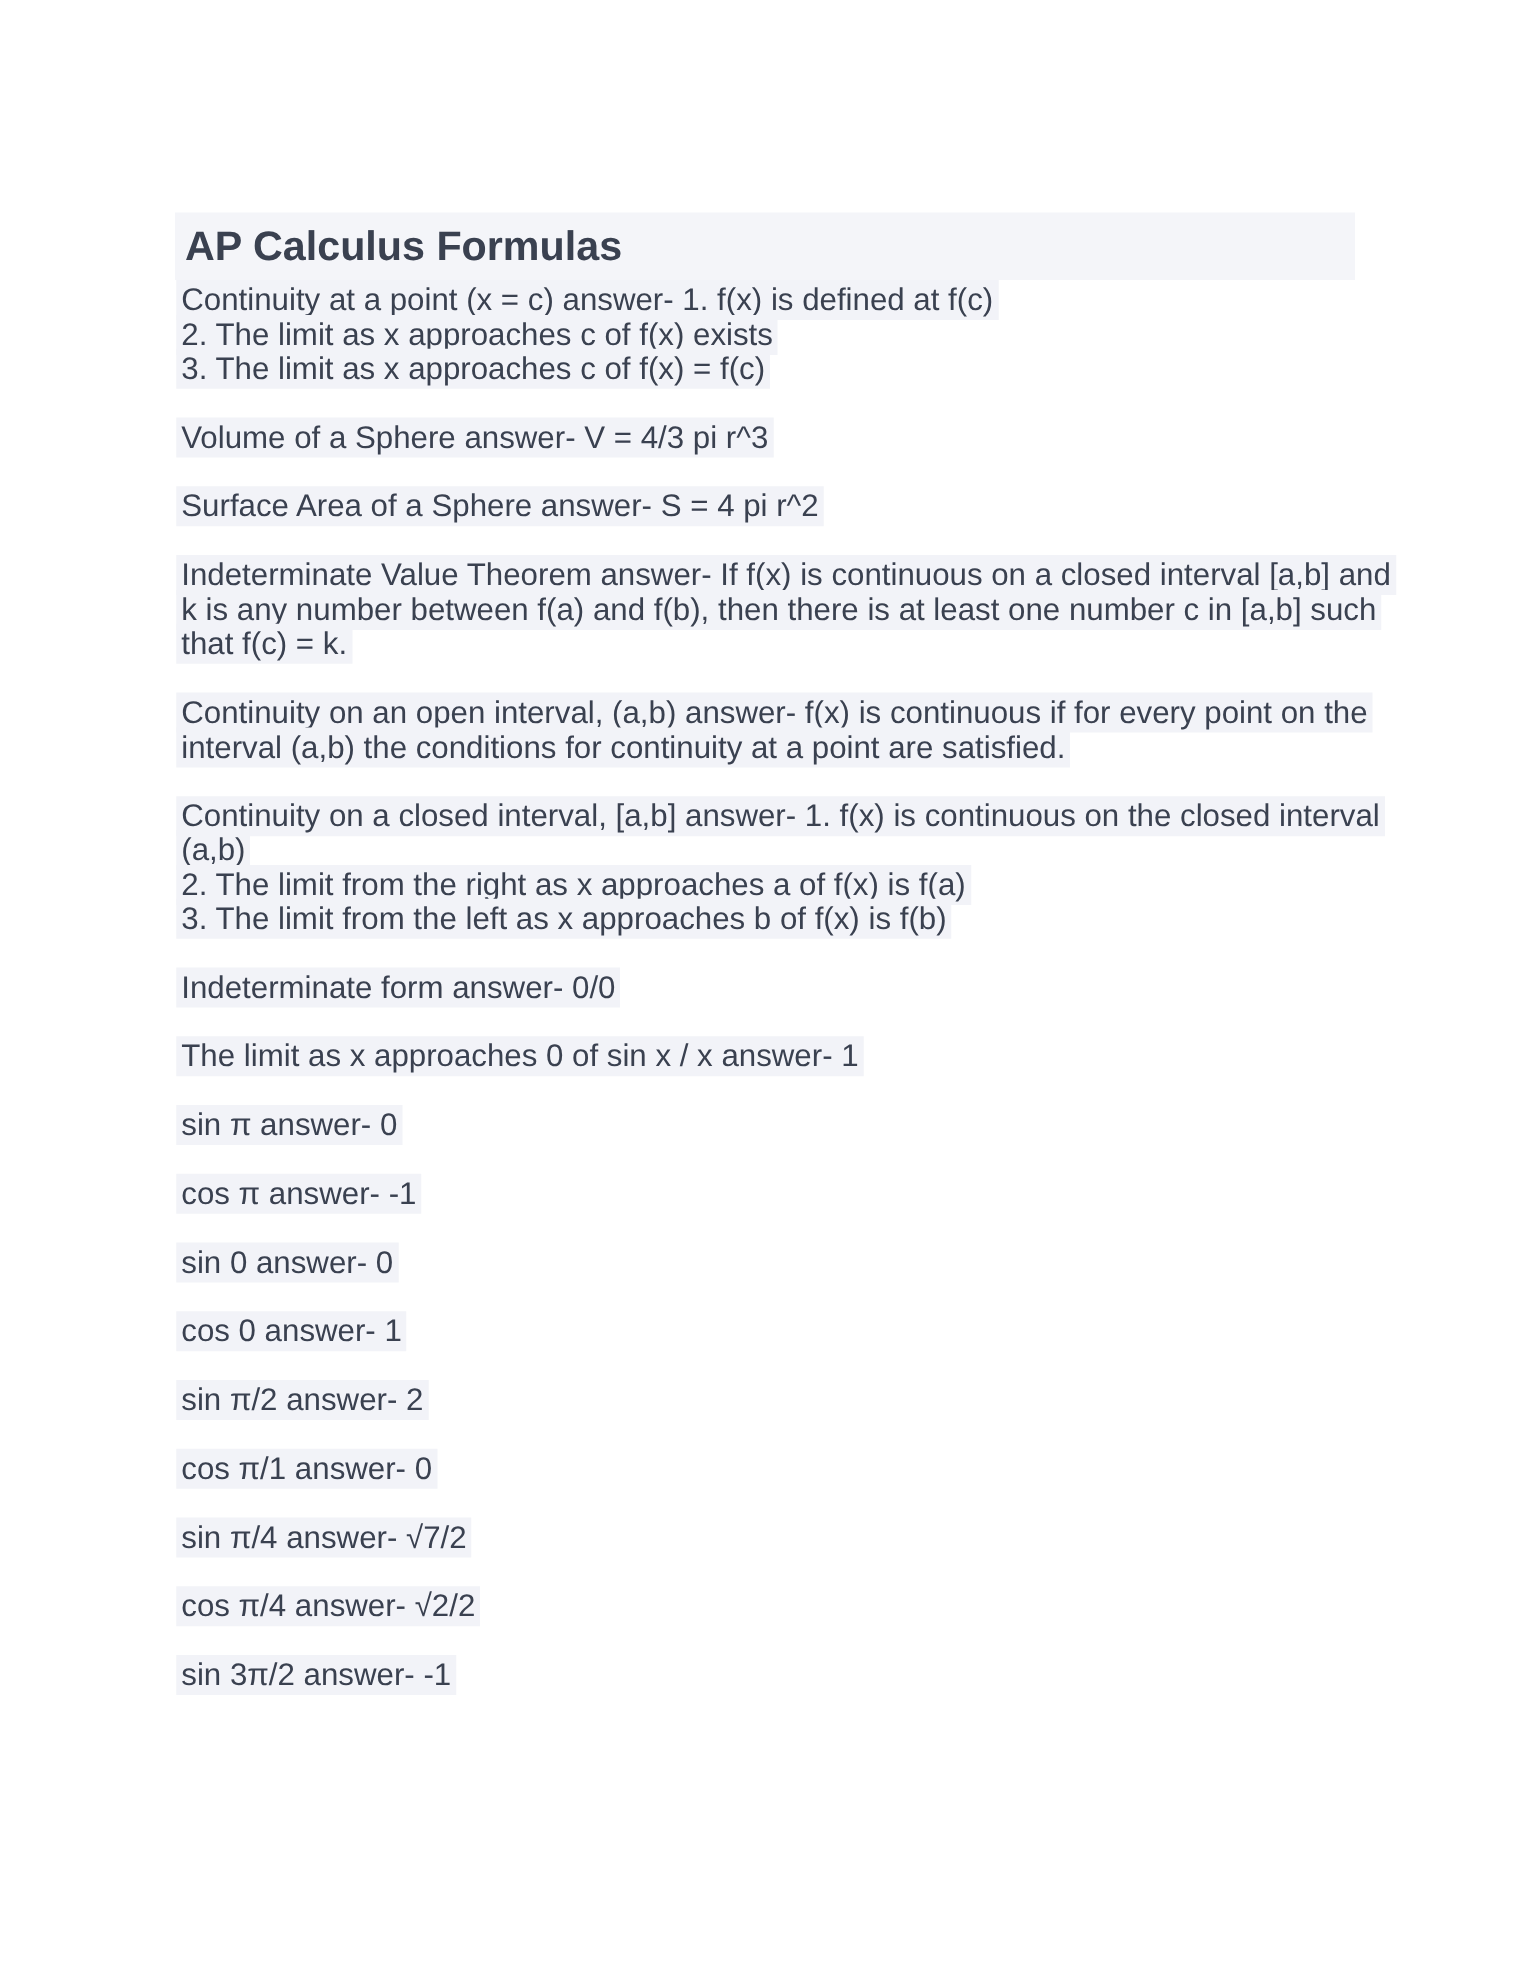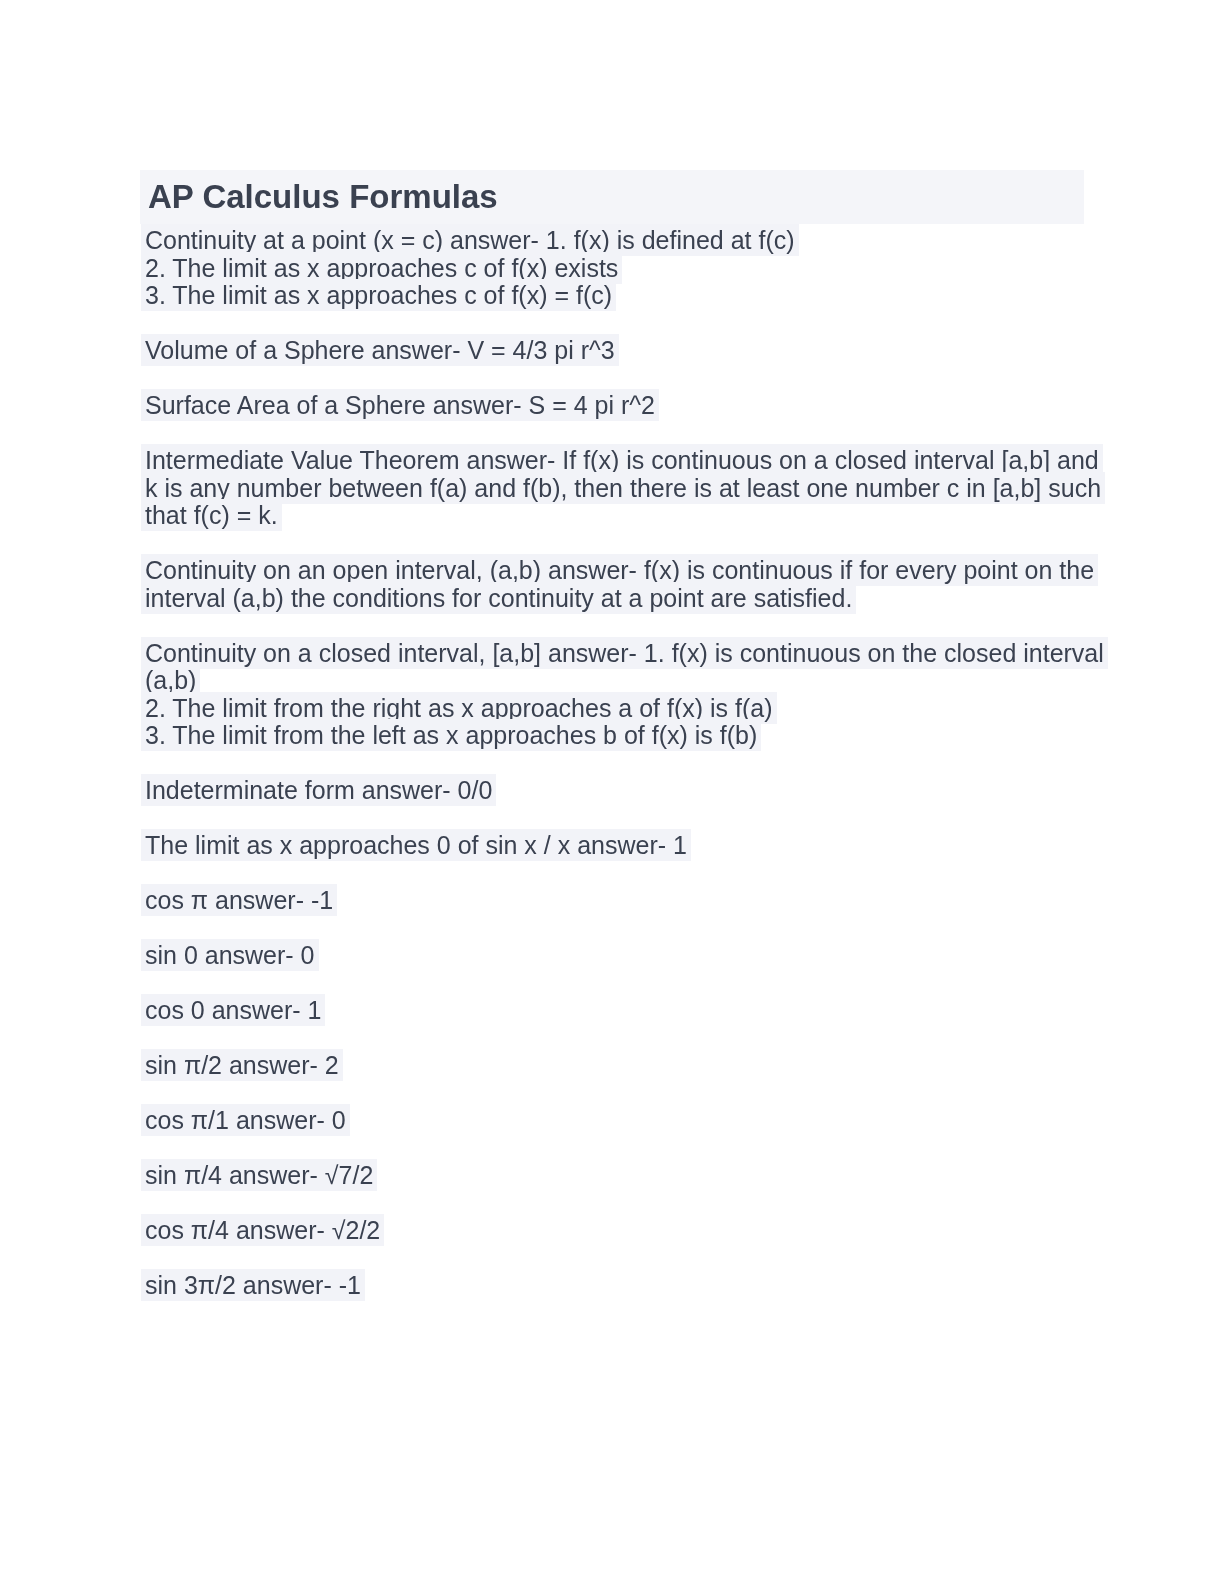--- a/index.html
+++ b/index.html
@@ -60,37 +60,38 @@
   <h1 class="doc-title">AP Calculus Formulas</h1>
   <div id="card-list">
   <p class="card"><span class="hl">Continuity at a point (x = c) answer- 1. f(x) is defined at f(c)
 2. The limit as x approaches c of f(x) exists
 3. The limit as x approaches c of f(x) = f(c)</span></p>
 
   <p class="card"><span class="hl">Volume of a Sphere answer- V = 4/3 pi r^3</span></p>
 
   <p class="card"><span class="hl">Surface Area of a Sphere answer- S = 4 pi r^2</span></p>
 
-  <p class="card"><span class="hl">Intermediate Value Theorem answer- If f(x) is continuous on a closed interval [a,b] and
+  <p class="card"><span class="hl">Indeterminate Value Theorem answer- If f(x) is continuous on a closed interval [a,b] and
 k is any number between f(a) and f(b), then there is at least one number c in [a,b] such
 that f(c) = k.</span></p>
 
   <p class="card"><span class="hl">Continuity on an open interval, (a,b) answer- f(x) is continuous if for every point on the
 interval (a,b) the conditions for continuity at a point are satisfied.</span></p>
 
   <p class="card"><span class="hl">Continuity on a closed interval, [a,b] answer- 1. f(x) is continuous on the closed interval
 (a,b)
 2. The limit from the right as x approaches a of f(x) is f(a)
 3. The limit from the left as x approaches b of f(x) is f(b)</span></p>
 
   <p class="card"><span class="hl">Indeterminate form answer- 0/0</span></p>
 
   <p class="card"><span class="hl">The limit as x approaches 0 of sin x / x answer- 1</span></p>
 
 
+  <p class="card"><span class="hl">sin π answer- 0</span></p>
 
   <p class="card"><span class="hl">cos π answer- -1</span></p>
 
   <p class="card"><span class="hl">sin 0 answer- 0</span></p>
 
   <p class="card"><span class="hl">cos 0 answer- 1</span></p>
 
   <p class="card"><span class="hl">sin π/2 answer- 2</span></p>
 
   <p class="card"><span class="hl">cos π/1 answer- 0</span></p>

